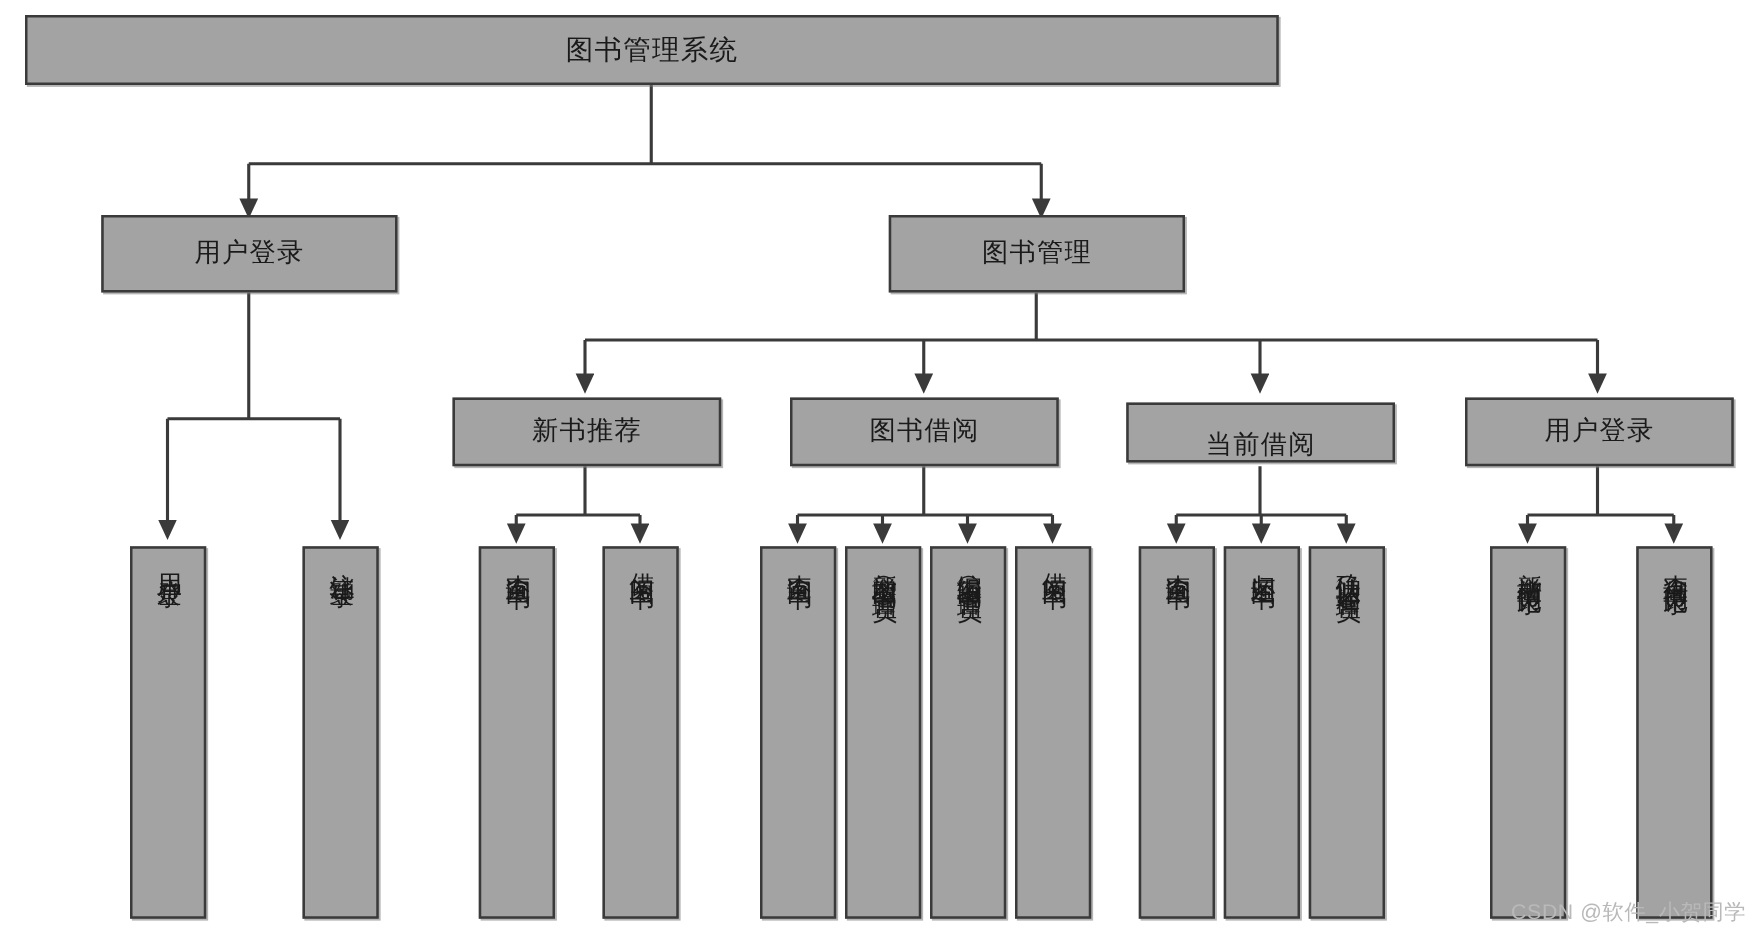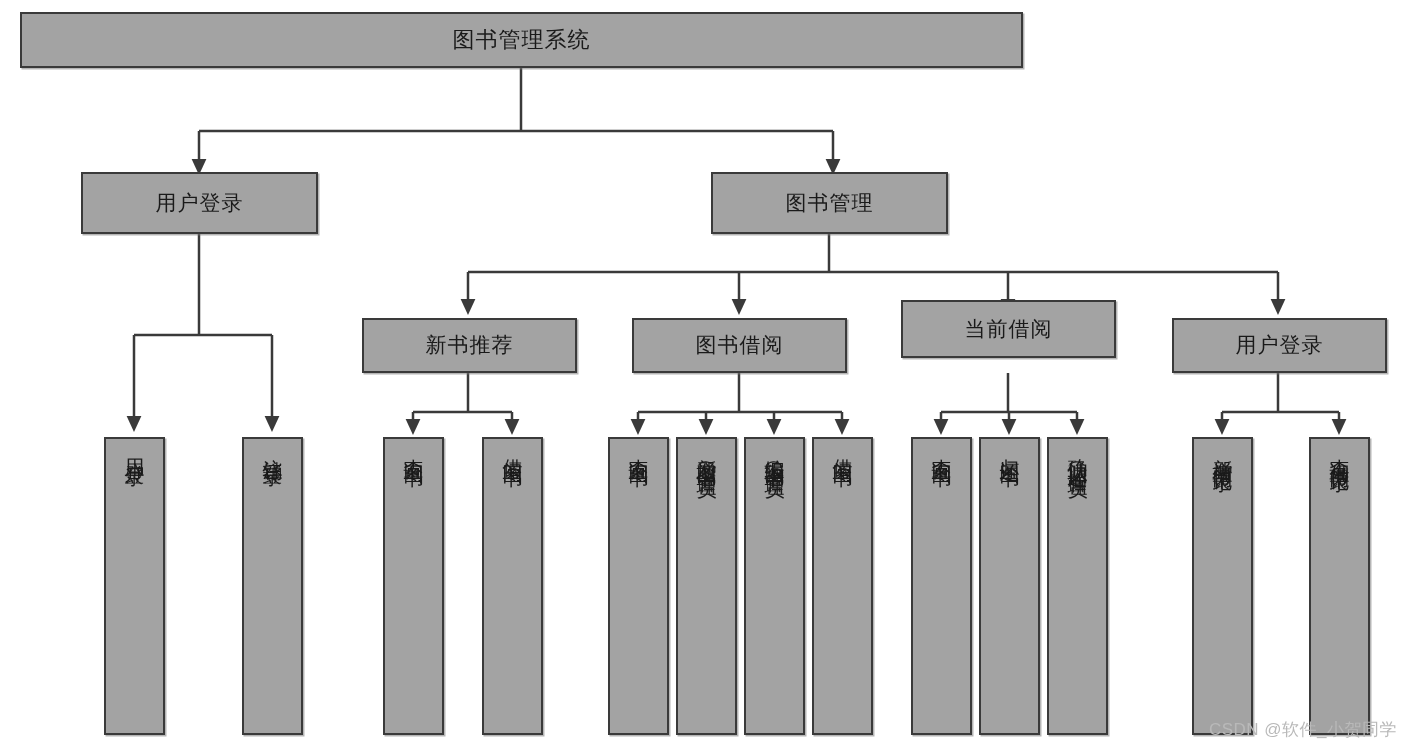--- a/index.html
+++ b/index.html
@@ -113,21 +113,21 @@
   <div class="node-box" style="left:711px;top:172px;width:237px;height:62px;">
     <span class="node-label">图书管理</span>
   </div>
 
   <div class="node-box" style="left:362px;top:318px;width:215px;height:55px;">
     <span class="node-label">新书推荐</span>
   </div>
   <div class="node-box" style="left:632px;top:318px;width:215px;height:55px;">
     <span class="node-label">图书借阅</span>
   </div>
-  <div class="node-box" style="left:901px;top:300px;width:215px;height:58px;">
+  <div class="node-box" style="left:901px;top:322px;width:215px;height:48px;align-items:flex-end;">
     <span class="node-label">当前借阅</span>
   </div>
   <div class="node-box" style="left:1172px;top:318px;width:215px;height:55px;">
     <span class="node-label">用户登录</span>
   </div>
 
   <div class="node-box leaf" style="left:104px;top:437px;width:61px;height:298px;">
     <span class="node-label">用户登录</span>
   </div>
   <div class="node-box leaf" style="left:242px;top:437px;width:61px;height:298px;">

